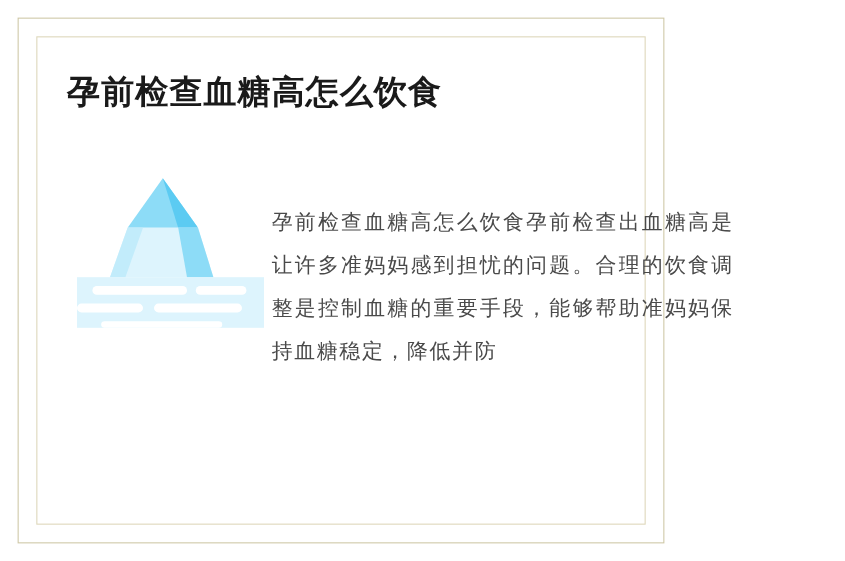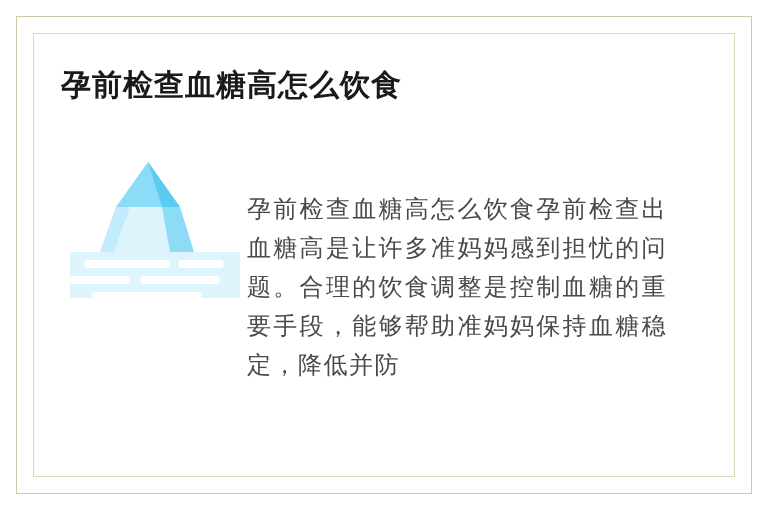--- a/index.html
+++ b/index.html
@@ -10,21 +10,21 @@
     width: 768px;
     height: 510px;
     background: #ffffff;
     font-family: "Liberation Sans", sans-serif;
     overflow: hidden;
   }
   .card {
     position: absolute;
     left: 16px;
     top: 16px;
-    width: 736px;
+    width: 588px;
     height: 478px;
     box-sizing: border-box;
     border: 1px solid #cfc9a8;
     background: #ffffff;
   }
   .card-inner {
     position: absolute;
     left: 16px;
     top: 16px;
     right: 16px;
@@ -46,23 +46,23 @@
   .illustration {
     position: absolute;
     left: 53px;
     top: 135px;
     width: 170px;
     height: 170px;
   }
   .body-text {
     position: absolute;
     left: 230px;
-    top: 172px;
+    top: 166px;
     width: 420px;
-    font-size: 24px;
+    font-size: 19px;
     line-height: 39px;
     color: #4a4a4a;
     letter-spacing: 1.5px;
     text-align: justify;
     word-break: break-all;
   }
 </style>
 </head>
 <body>
 

